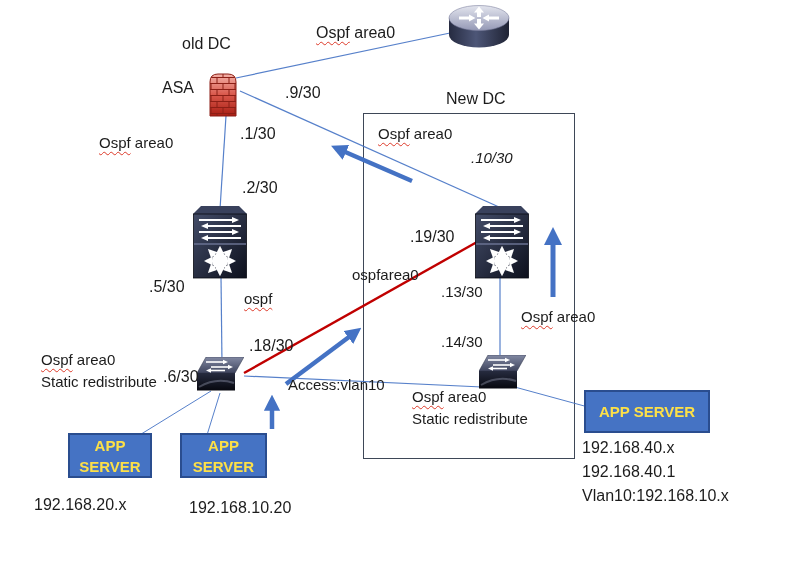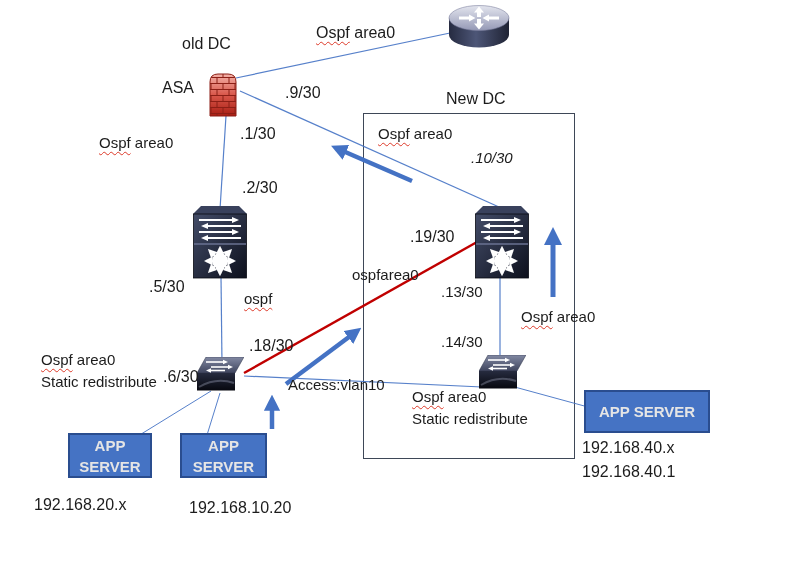--- a/index.html
+++ b/index.html
@@ -15,21 +15,21 @@
   .ln{stroke:#4472C4;stroke-width:1.2;fill:none;opacity:.9;}
   .thin{stroke-width:1;}
   .red{stroke:#C00000;stroke-width:2.4;fill:none;}
   .arr{stroke:#4472C4;stroke-width:4.5;fill:none;}
   .arr5{stroke-width:5;}
   .icon{position:absolute;z-index:2;line-height:0;}
   .newdc-box{position:absolute;left:363px;top:113px;width:210px;height:344px;
              border:1px solid #3e4757;z-index:0;background:transparent;}
   .appbox{position:absolute;display:flex;flex-direction:column;align-items:center;
           justify-content:center;background:#4573c4;border:2px solid #2a4d8f;
-          color:#e5e5e5;font-size:15px;font-weight:600;line-height:21px;z-index:3;box-sizing:border-box;}
+          color:#fde047;font-size:15px;font-weight:600;line-height:21px;z-index:3;box-sizing:border-box;}
   #app1{left:68px;top:433px;width:84px;height:45px;}
   #app2{left:180px;top:433px;width:87px;height:45px;}
   #app3{left:584px;top:390px;width:126px;height:43px;}
 </style>
 </head>
 <body>
 
 <div id="canvas">
 
   <div class="newdc-box"></div>
@@ -260,14 +260,15 @@
 
   <div class="lbl block" style="left:412px;top:386px;">
     <div><span class="sq">Ospf</span><span> area0</span></div>
     <div>Static redistribute</div>
   </div>
 
   <div class="lbl big" style="left:34px;top:496px;"><span>192.168.20.x</span></div>
   <div class="lbl big" style="left:189px;top:499px;"><span>192.168.10.20</span></div>
   <div class="lbl big" style="left:582px;top:439px;"><span>192.168.40.x</span></div>
   <div class="lbl big" style="left:582px;top:463px;"><span>192.168.40.1</span></div>
+  <div class="lbl big" style="left:582px;top:487px;"><span>Vlan10:192.168.10.x</span></div>
 
 </div>
 
 </body></html>

